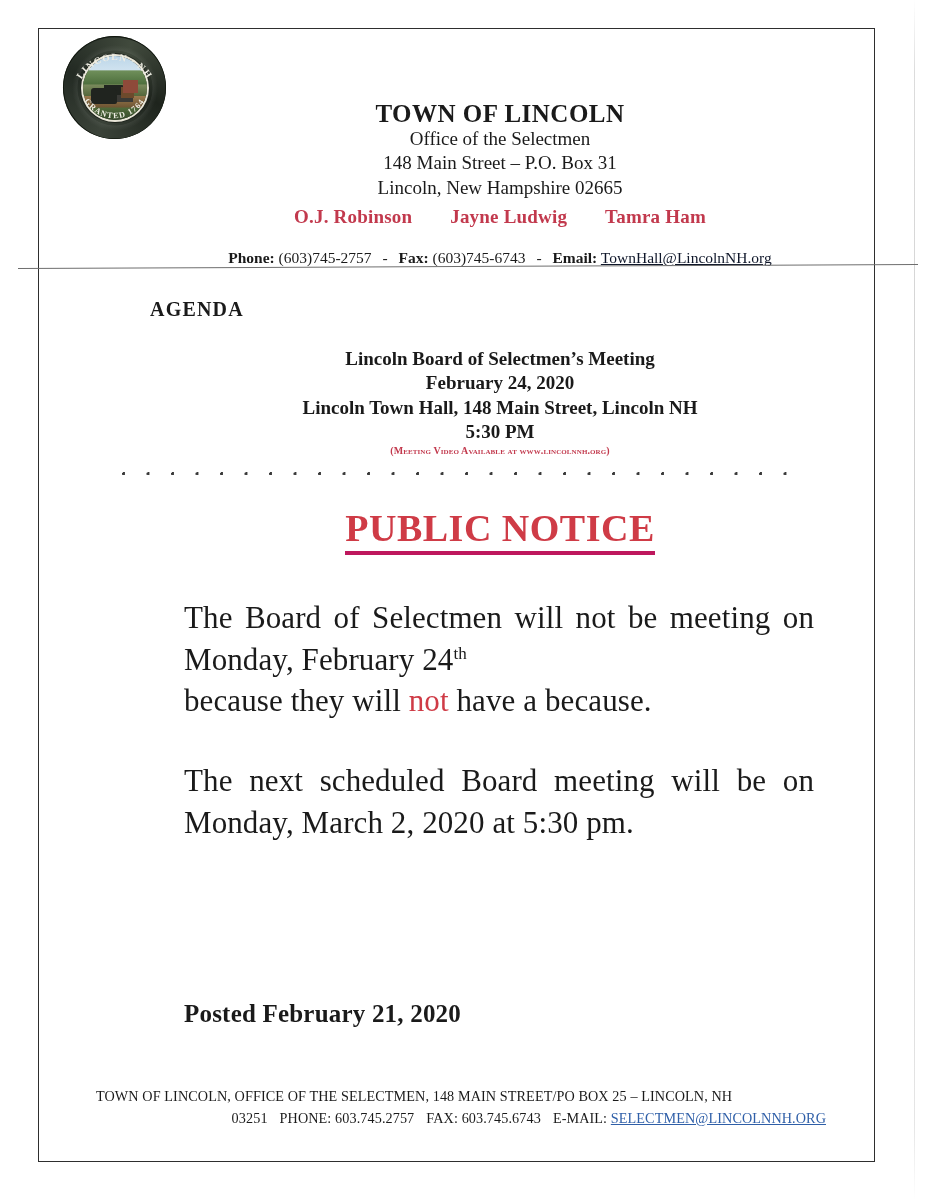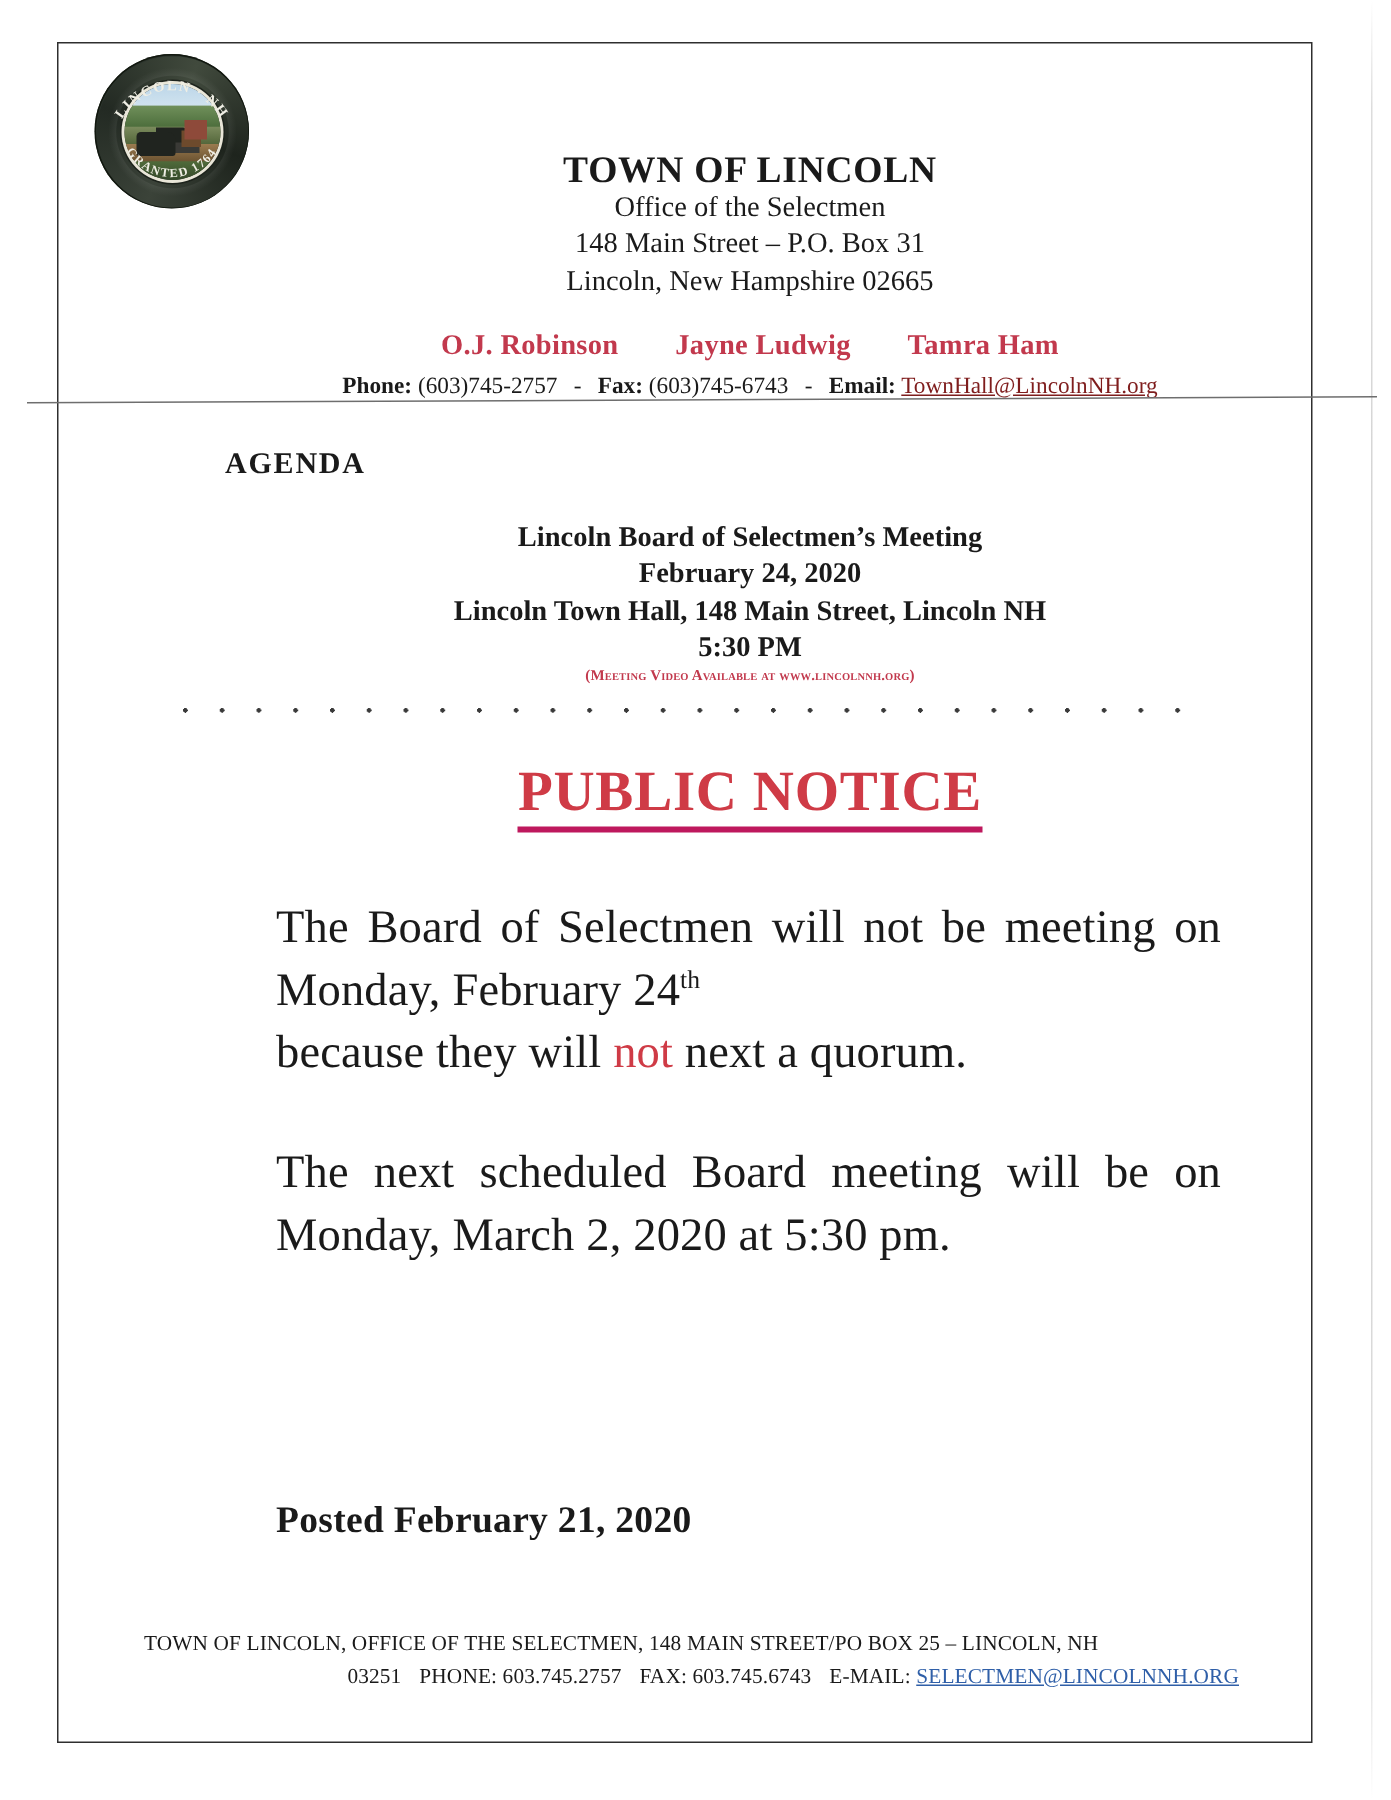--- a/index.html
+++ b/index.html
@@ -141,41 +141,41 @@
     font-size: 25px;
     font-weight: bold;
     letter-spacing: 0.5px;
     line-height: 1.08;
   }
   .lh-line {
     font-size: 19px;
     line-height: 1.28;
   }
   .lh-names {
-    margin-top: 20px;
+    margin-top: 6px;
     font-size: 19px;
     font-weight: bold;
     color: #c2394d;
     letter-spacing: 0.2px;
   }
   .lh-names span { display: inline-block; }
   .lh-name-gap { width: 28px; }
 
   .lh-contact {
     position: absolute;
     left: 150px;
     top: 249px;
     width: 700px;
     text-align: center;
     font-size: 15.5px;
     white-space: nowrap;
   }
   .lh-contact b { font-weight: bold; }
   .lh-email-link {
-    color: #7f1d1d;
+    color: #0f172a;
     text-decoration: underline;
     text-align: center;
   }
   .sep-dash { padding: 0 7px; }
 
   
   .agenda-heading {
     position: absolute;
     left: 150px;
     top: 298px;
@@ -346,21 +346,21 @@
 </div>
 
 <div class="dotted-rule"></div>
 
 <div class="public-notice">
   <span class="public-notice-text">PUBLIC NOTICE</span>
 </div>
 
 <div class="body-para p1">
   <span>The Board of Selectmen will not be meeting on Monday, February 24</span><sup>th</sup>
-  <span class="lastline"><span>because they will </span><span class="red-word">not</span><span> next a quorum.</span></span>
+  <span class="lastline"><span>because they will </span><span class="red-word">not</span><span> have a because.</span></span>
 </div>
 
 <div class="body-para p2">The next scheduled Board meeting will be on Monday, March 2, 2020 at 5:30 pm.</div>
 
 <div class="posted">Posted February 21, 2020</div>
 
 <div class="footer">
   <span class="footer-line1">TOWN OF LINCOLN, OFFICE OF THE SELECTMEN, 148 MAIN STREET/PO BOX 25 – LINCOLN, NH</span>
   <span class="footer-line2">
     <span>03251</span><span class="fgap"></span><span>PHONE:</span>

